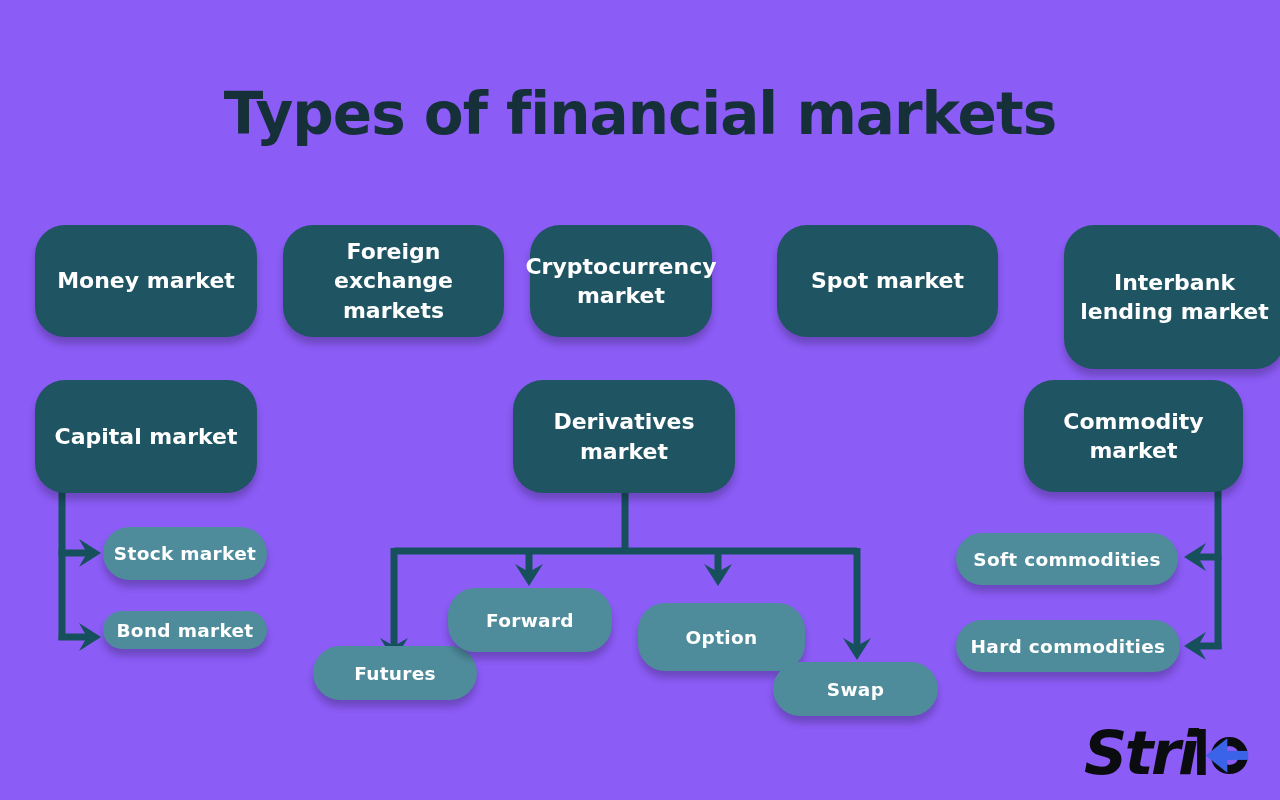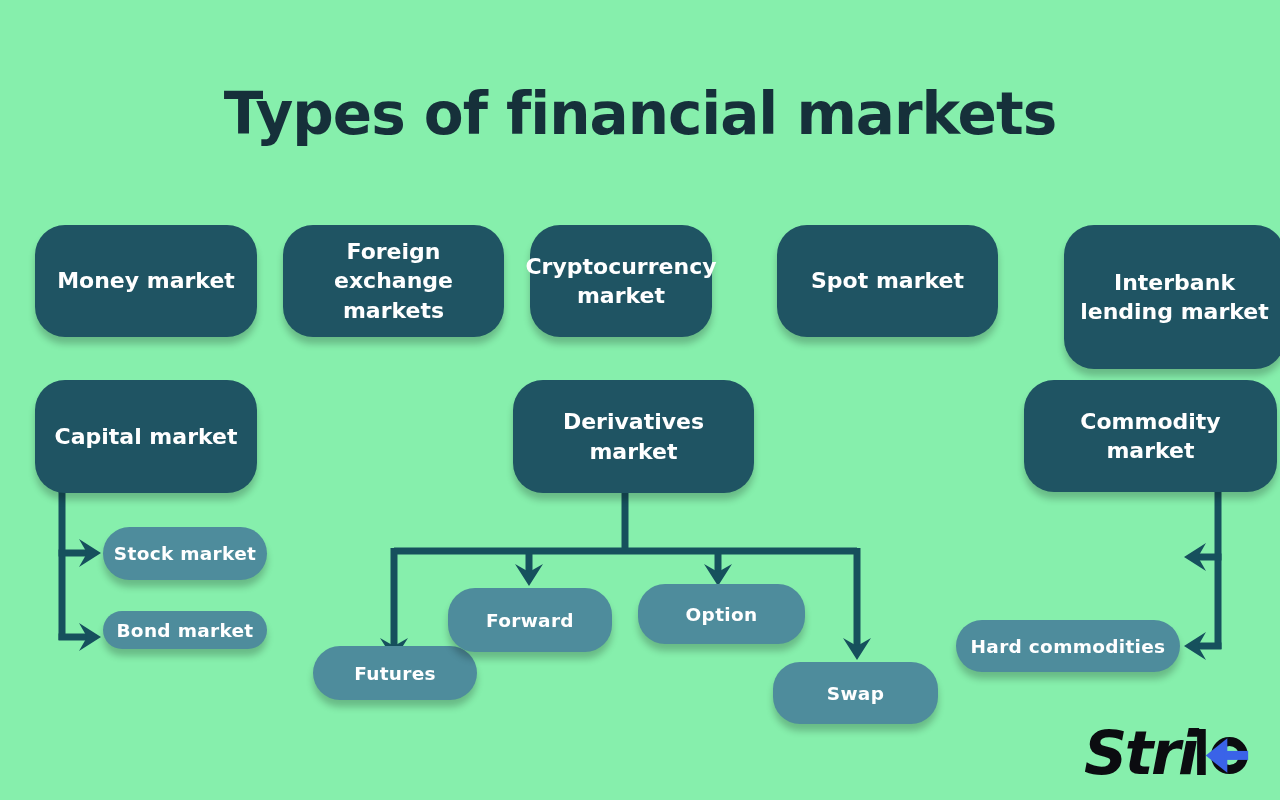--- a/index.html
+++ b/index.html
@@ -1,17 +1,17 @@
 <!DOCTYPE html>
 <html><head>
 <meta charset="utf-8">
 <style>
   html,body{margin:0;padding:0;background:#fff;}
   .canvas{
-    position:relative;width:1280px;height:800px;background:#86efac;
+    position:relative;width:1280px;height:800px;background:#8b5cf6;
     font-family:"DejaVu Sans","Liberation Sans",sans-serif;overflow:hidden;
   }
   .title{
     position:absolute;top:80px;left:0;width:100%;margin:0;
     text-align:center;font-size:58px;font-weight:800;letter-spacing:-1px;
     color:#16303A;
   }
   .connectors{position:absolute;left:0;top:0;z-index:1;}
   .box{
     position:absolute;z-index:2;display:flex;align-items:center;justify-content:center;
@@ -85,47 +85,50 @@
   <div class="box box-dark" style="left:777px;top:225px;width:221px;height:112px">
     <span>Spot market</span>
   </div>
   <div class="box box-dark" style="left:1064px;top:225px;width:221px;height:144px">
     <span>Interbank lending market</span>
   </div>
 
   <div class="box box-dark" style="left:35px;top:380px;width:222px;height:113px">
     <span>Capital market</span>
   </div>
-  <div class="box box-dark" style="left:513px;top:380px;width:241px;height:113px">
+  <div class="box box-dark" style="left:513px;top:380px;width:222px;height:113px">
     <span>Derivatives market</span>
   </div>
-  <div class="box box-dark" style="left:1024px;top:380px;width:253px;height:112px">
+  <div class="box box-dark" style="left:1024px;top:380px;width:219px;height:112px">
     <span>Commodity market</span>
   </div>
 
   <div class="box box-light" style="left:103px;top:527px;width:164px;height:53px">
     <span>Stock market</span>
   </div>
   <div class="box box-light" style="left:103px;top:611px;width:164px;height:38px">
     <span>Bond market</span>
   </div>
 
   <div class="box box-light" style="left:313px;top:646px;width:164px;height:54px">
     <span>Futures</span>
   </div>
   <div class="box box-light" style="left:448px;top:588px;width:164px;height:64px">
     <span>Forward</span>
   </div>
-  <div class="box box-light" style="left:638px;top:584px;width:167px;height:60px">
+  <div class="box box-light" style="left:638px;top:603px;width:167px;height:68px">
     <span>Option</span>
   </div>
-  <div class="box box-light" style="left:773px;top:662px;width:165px;height:62px">
+  <div class="box box-light" style="left:773px;top:662px;width:165px;height:54px">
     <span>Swap</span>
   </div>
 
+  <div class="box box-light" style="left:956px;top:533px;width:222px;height:52px">
+    <span>Soft commodities</span>
+  </div>
   <div class="box box-light" style="left:956px;top:620px;width:224px;height:52px">
     <span>Hard commodities</span>
   </div>
 
   <div class="logo">
     <span class="logo-text">Stri</span>
     <svg class="logo-ke" viewBox="0 0 72 64">
       <rect x="0" y="0" width="12" height="64" fill="#0B0C10"></rect>
       <circle cx="45" cy="37" r="19.5" fill="none" stroke="#0B0C10" stroke-width="12.5"></circle>
       <polygon points="12,37 42,13 42,61" fill="#3A63E8"></polygon>

